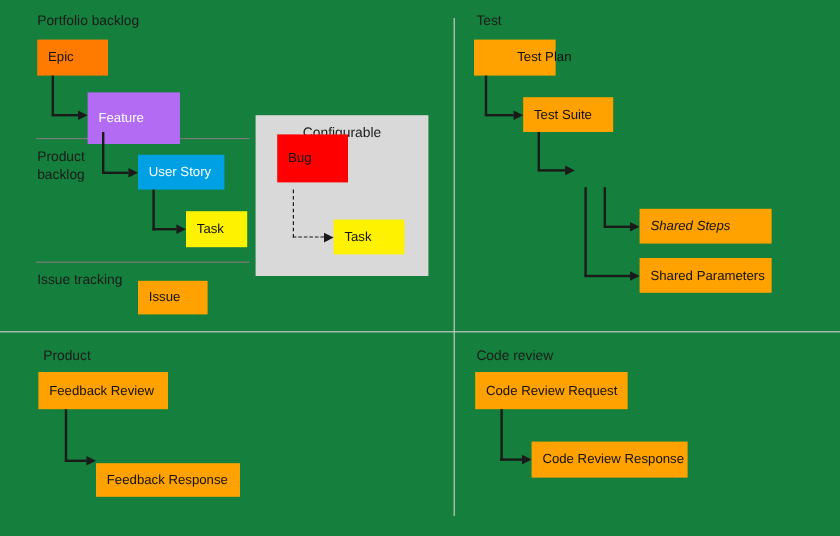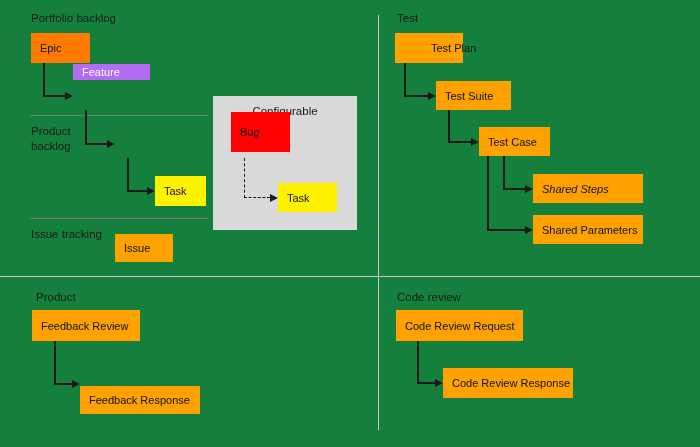--- a/index.html
+++ b/index.html
@@ -49,30 +49,30 @@
   <div class="label wrap" style="left:31px;top:124px;width:58px;">Product backlog</div>
   <div class="label" style="left:31px;top:228px;">Issue tracking</div>
   <div class="label" style="left:397px;top:12px;">Test</div>
   <div class="label" style="left:36px;top:291px;">Product</div>
   <div class="label" style="left:397px;top:291px;">Code review</div>
 
   <div class="group" style="left:213px;top:96px;width:144px;height:134px;"></div>
   <div class="group-label" style="left:213px;top:105px;width:144px;">Configurable</div>
 
   <div class="node bg-epic" style="left:31px;top:33px;width:59px;height:30px;">Epic</div>
-  <div class="node bg-purple white" style="left:73px;top:64px;width:77px;height:16px;text-align:right;">Feature</div>
+  <div class="node bg-purple white" style="left:73px;top:77px;width:77px;height:43px;text-align:right;">Feature</div>
+  <div class="node bg-blue white" style="left:115px;top:129px;width:72px;height:29px;">User Story</div>
   <div class="node bg-yellow" style="left:155px;top:176px;width:51px;height:30px;">Task</div>
   <div class="node bg-orange" style="left:115px;top:234px;width:58px;height:28px;">Issue</div>
 
   <div class="node bg-red" style="left:231px;top:112px;width:59px;height:40px;">Bug</div>
   <div class="node bg-yellow" style="left:278px;top:183px;width:59px;height:29px;">Task</div>
 
   <div class="node bg-orange" style="left:395px;top:33px;width:68px;height:30px;padding-left:36px;">Test Plan</div>
   <div class="node bg-orange" style="left:436px;top:81px;width:75px;height:29px;">Test Suite</div>
-  <div class="node bg-orange" style="left:479px;top:127px;width:71px;height:29px;">Test Case</div>
   <div class="node bg-orange" style="left:533px;top:174px;width:110px;height:29px;font-style:italic;">Shared Steps</div>
   <div class="node bg-orange" style="left:533px;top:215px;width:110px;height:29px;">Shared Parameters</div>
 
   <div class="node bg-orange" style="left:32px;top:310px;width:108px;height:31px;">Feedback Review</div>
   <div class="node bg-orange" style="left:80px;top:370px;width:120px;height:28px;margin-top:16px;">Feedback Response</div>
 
   <div class="node bg-orange" style="left:396px;top:310px;width:127px;height:31px;">Code Review Request</div>
   <div class="node bg-orange" style="left:443px;top:368px;width:130px;height:30px;">Code Review Response</div>
 
   <div class="arrow">

